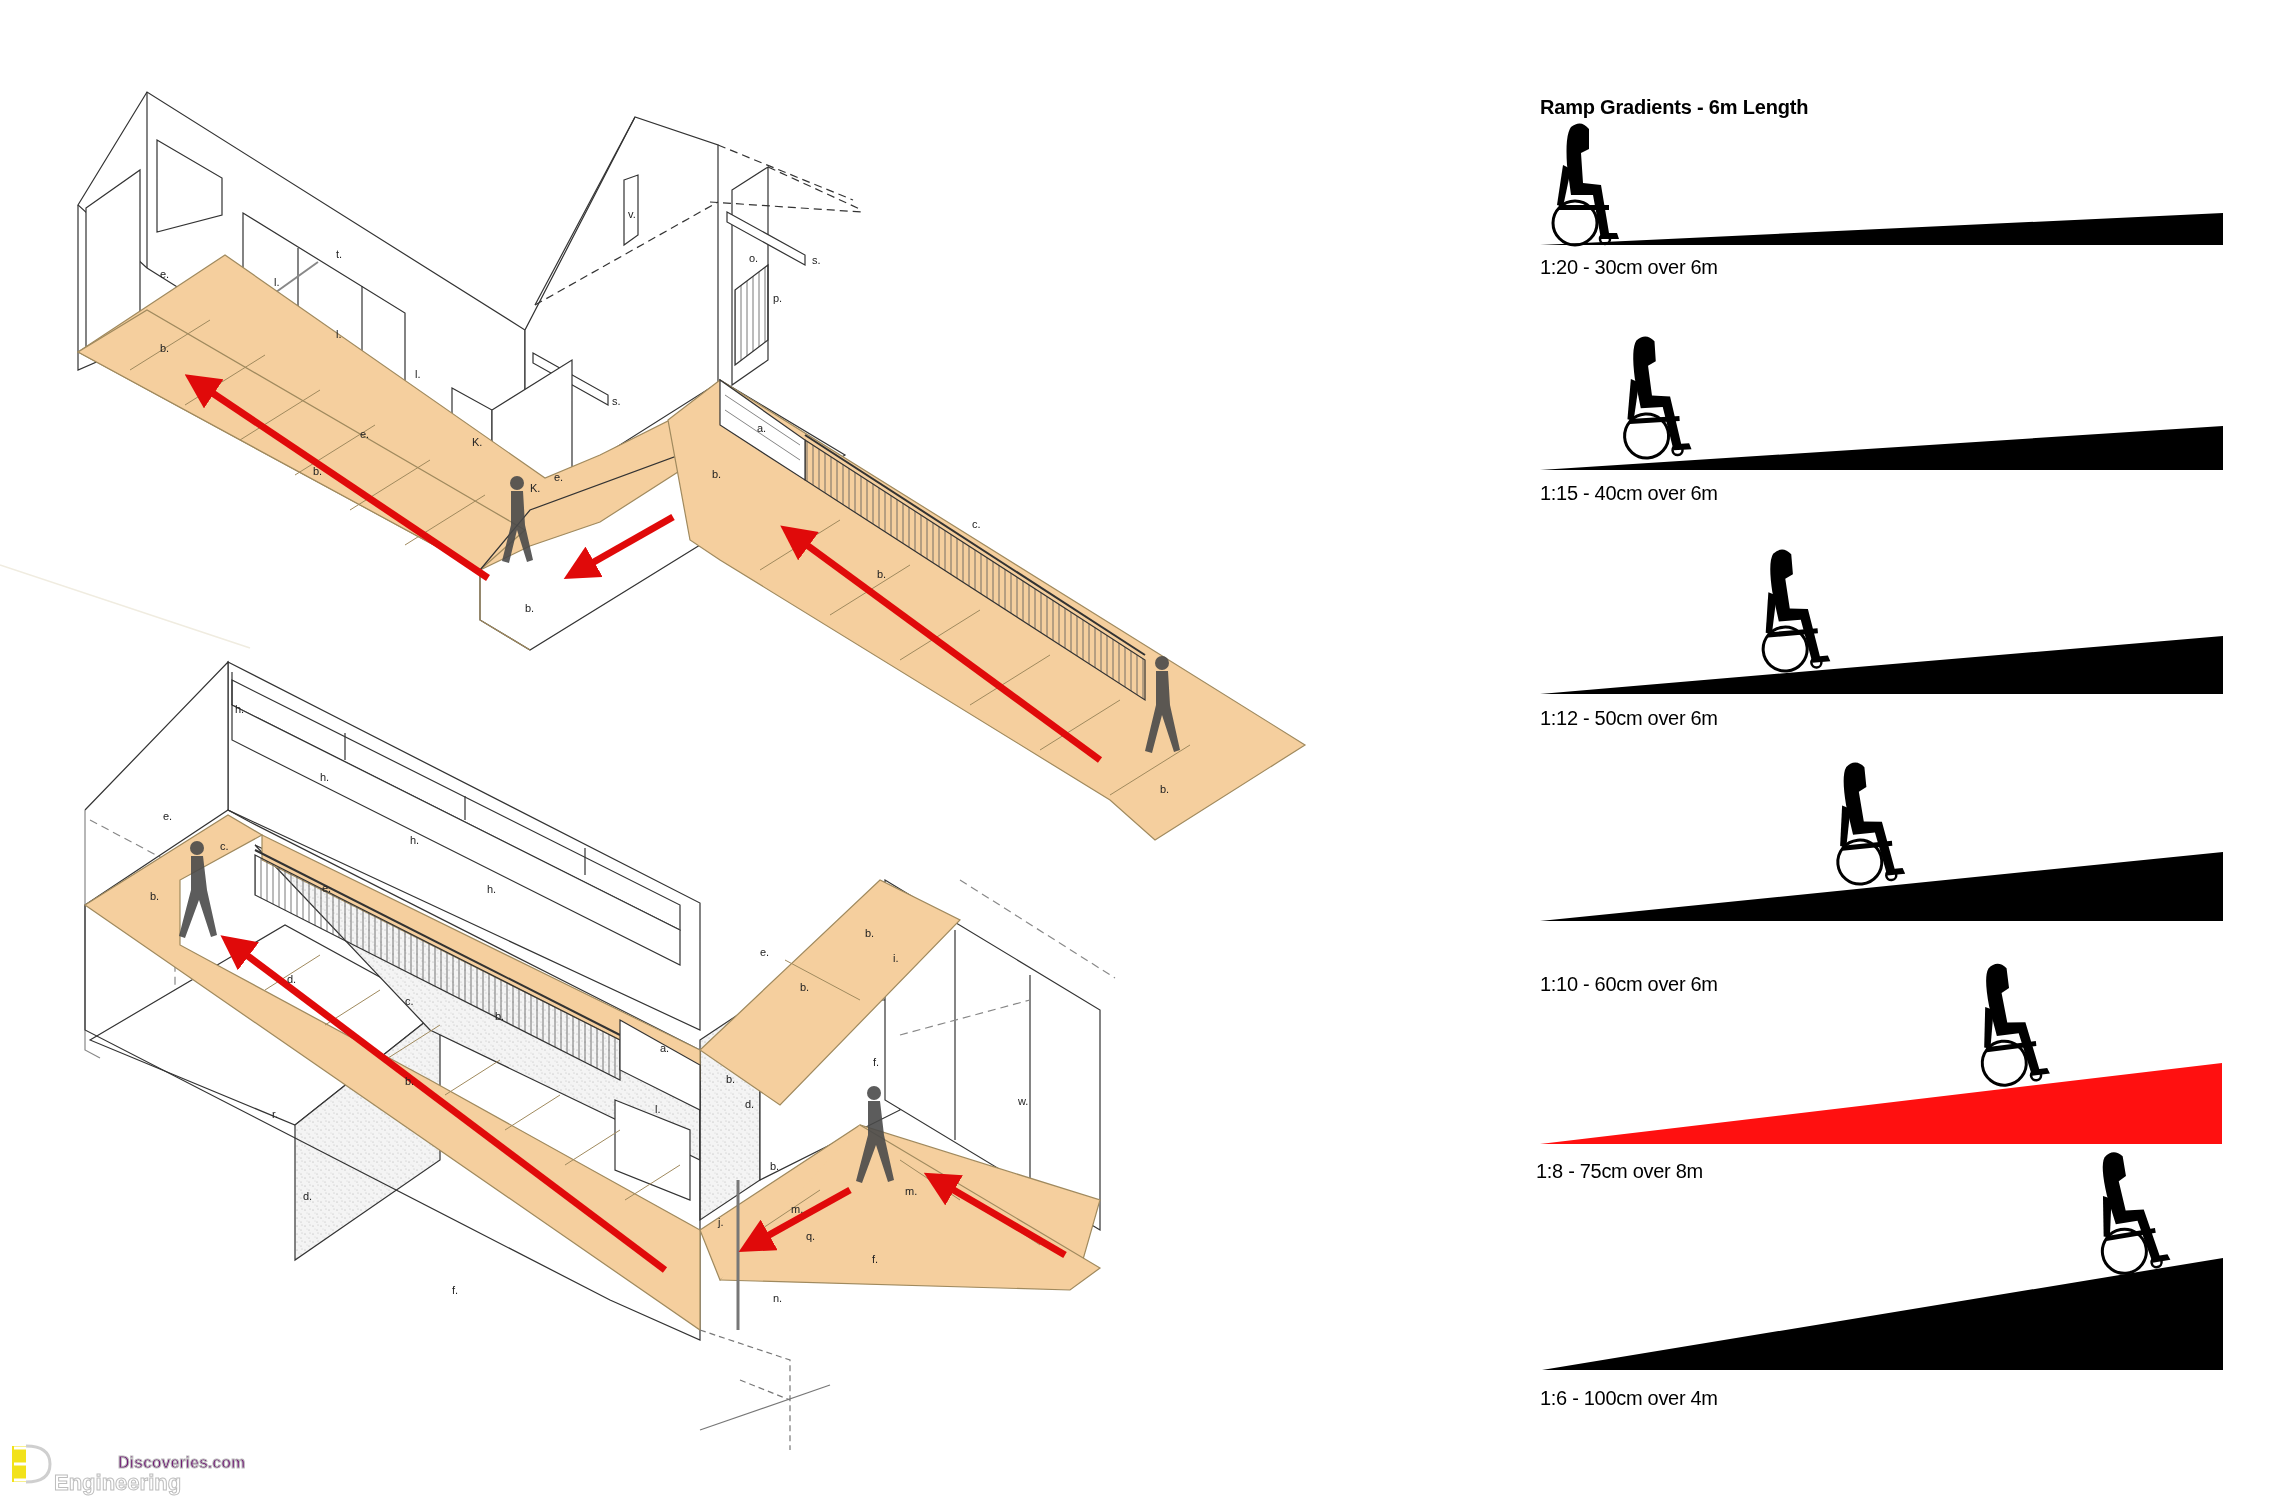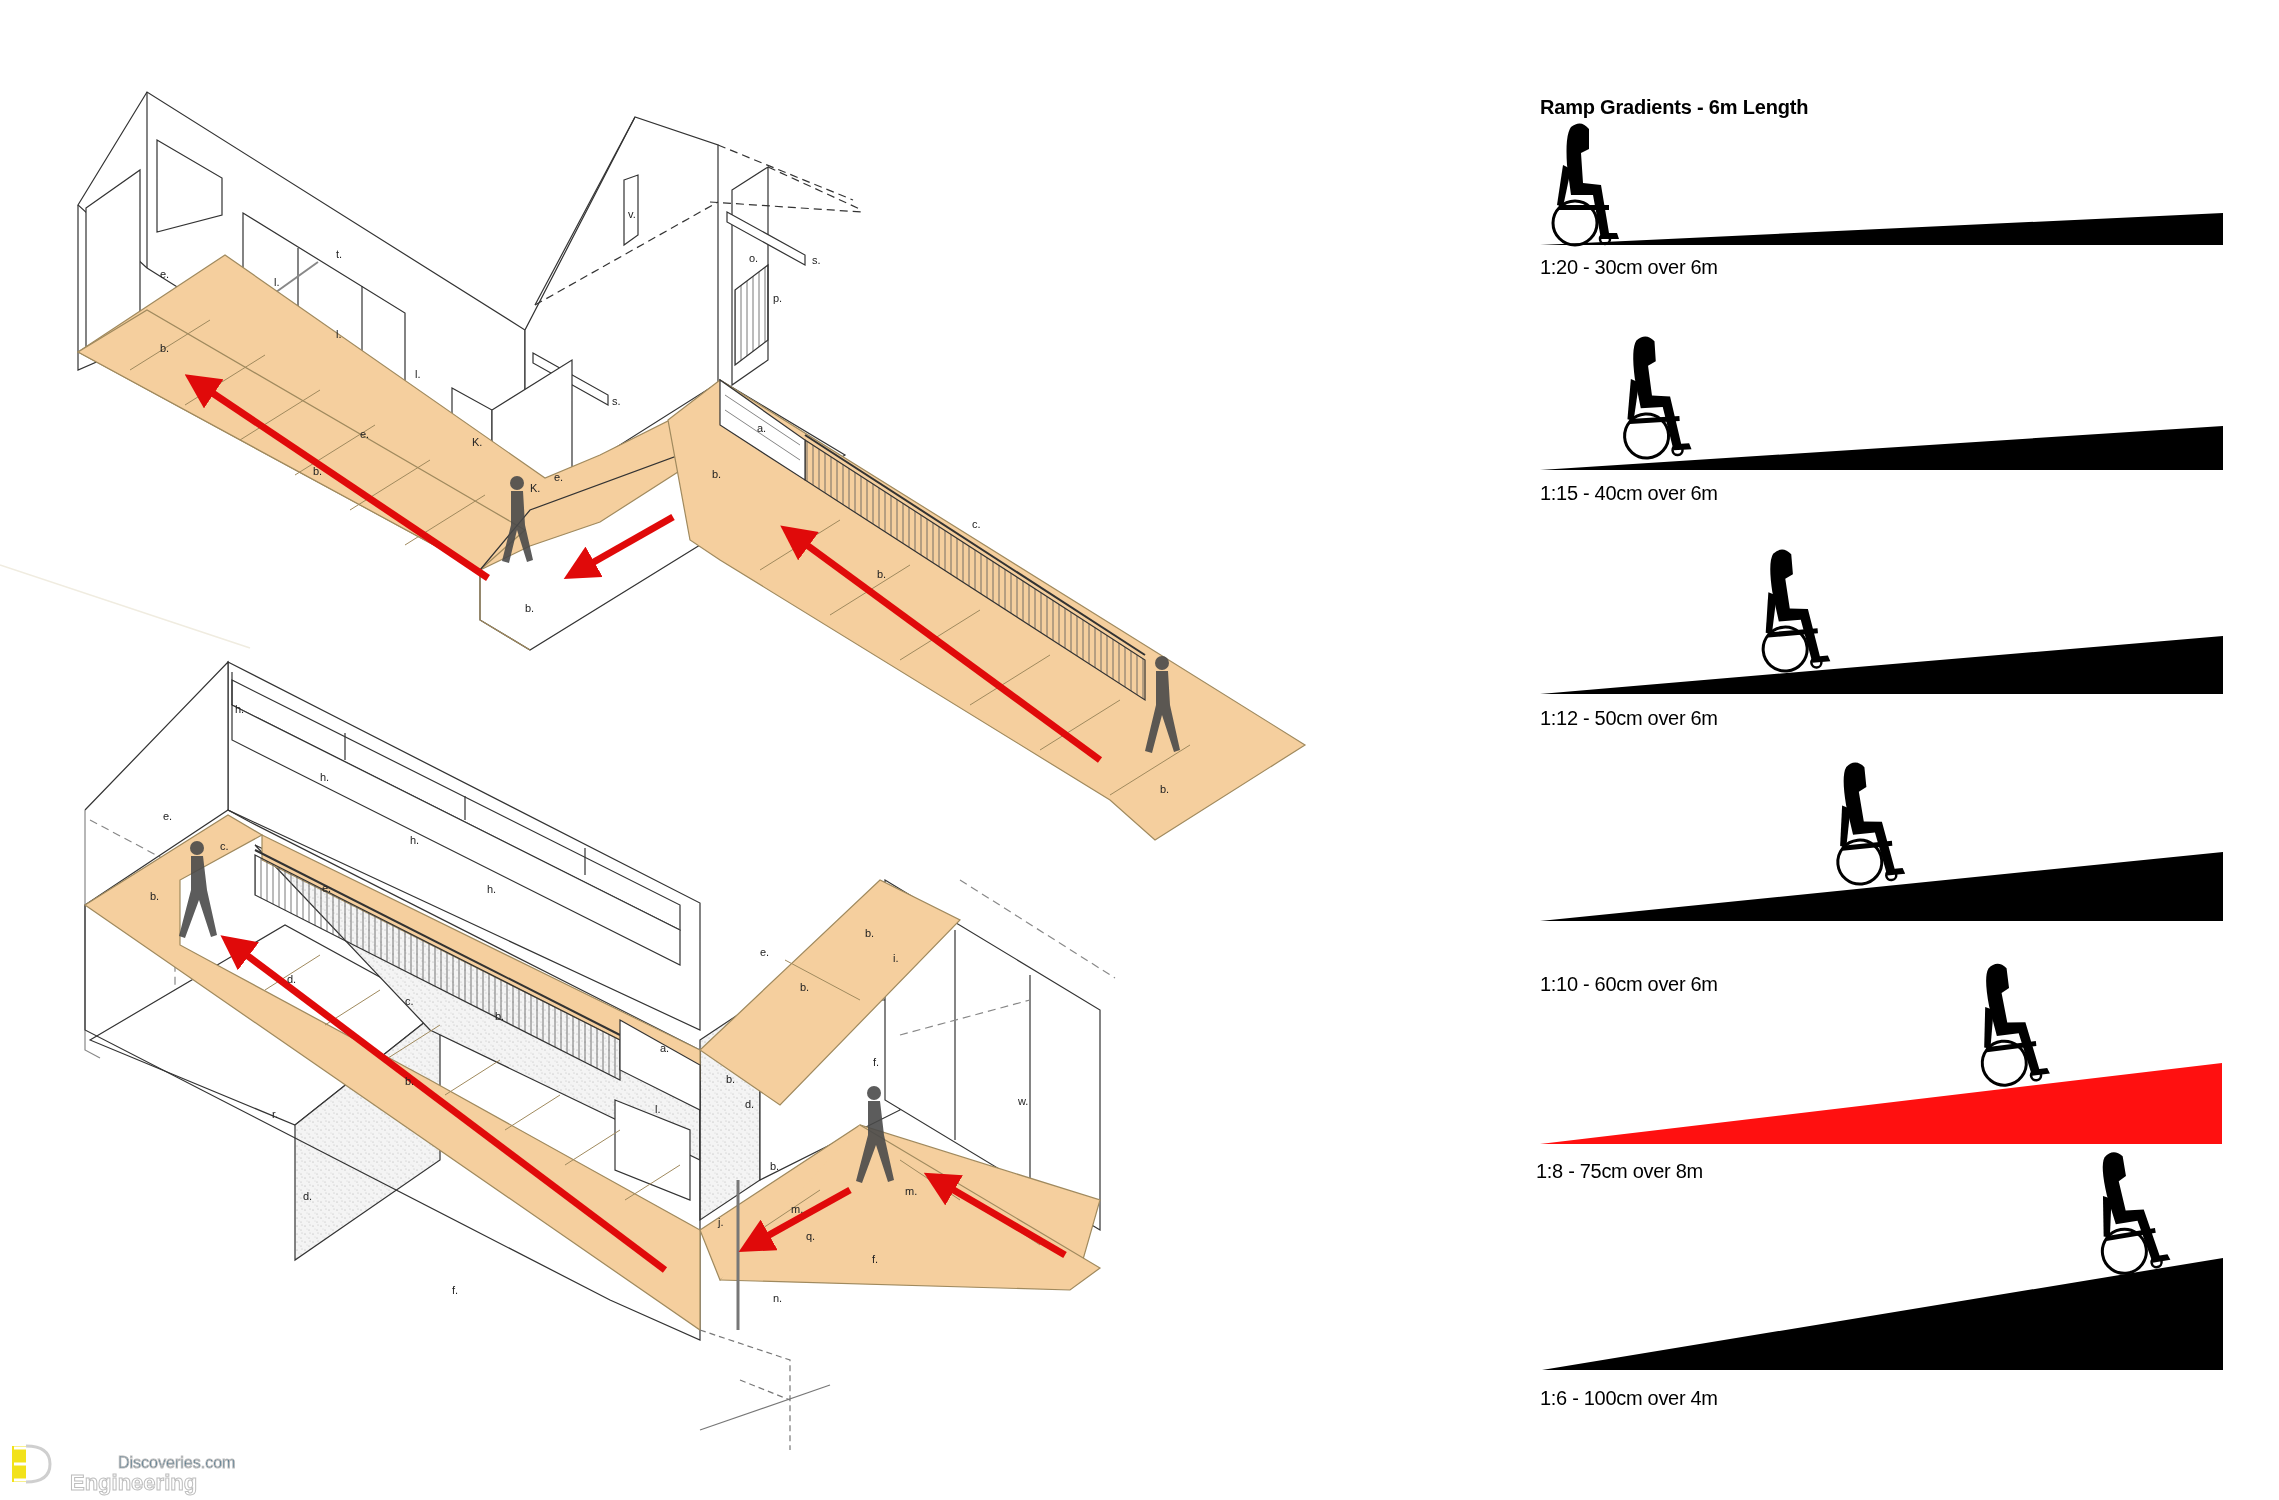--- a/index.html
+++ b/index.html
@@ -6,23 +6,23 @@
   body { width: 2279px; height: 1500px; position: relative; overflow: hidden;
          font-family: "Liberation Sans", sans-serif; color: #000; }
   svg { position: absolute; left: 0; top: 0; }
   .lbl { font-family: "Liberation Sans", sans-serif; font-size: 11px; fill: #222; }
   .ramp-title { position: absolute; left: 1540px; top: 76px; font-size: 20px; font-weight: bold;
                 font-family: "Liberation Sans", sans-serif; letter-spacing: -0.2px; margin-top: 20px; }
   .ramp-label { position: absolute; left: 1540px; font-size: 20px;
                 font-family: Liberation Sans, sans-serif; letter-spacing: -0.3px; }
   .wm { position: absolute; left: 8px; top: 1440px; width: 240px; height: 60px; }
   .wm-logo { position: absolute; left: 4px; top: 4px; width: 44px; height: 44px; }
-  .wm-top { position: absolute; left: 110px; top: 14px; font-size: 16px; color: #0c4a6e;
-            -webkit-text-stroke: 1px #bdbdbd; font-family: "Liberation Sans", sans-serif; font-weight: normal; }
-  .wm-bottom { position: absolute; left: 62px; top: 30px; font-size: 22px; color: #fff;
+  .wm-top { position: absolute; left: 110px; top: 14px; font-size: 16px; color: #701a75;
+            -webkit-text-stroke: 1px #bdbdbd; font-family: "Liberation Sans", sans-serif; font-weight: bold; }
+  .wm-bottom { position: absolute; left: 46px; top: 30px; font-size: 22px; color: #fff;
                -webkit-text-stroke: 1px #bdbdbd; font-family: "Liberation Sans", sans-serif; font-weight: bold; }
 </style>
 </head>
 <body>
 
 <svg width="1500" height="1500" viewBox="0 0 1500 1500">
   <defs>
     <marker id="ah" markerWidth="5" markerHeight="5" refX="1.5" refY="2.5" orient="auto" markerUnits="strokeWidth">
       <path d="M0,0 L5,2.5 L0,5 z" fill="#E00A0A"></path>
     </marker>

